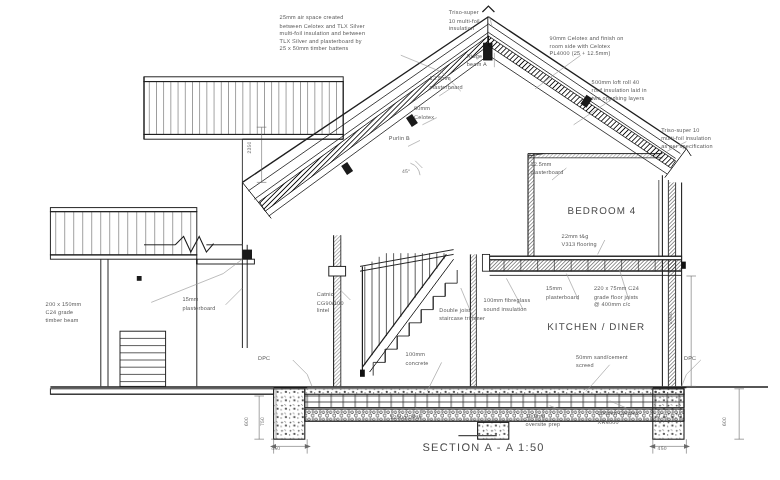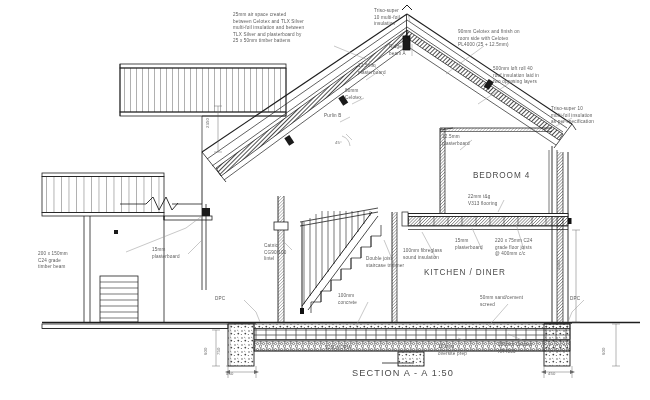--- a/index.html
+++ b/index.html
@@ -372,21 +372,21 @@
       <div class="room" style="left: 473px; top: 171px;">BEDROOM 4</div>
       <div class="anno" style="left: 468px; top: 194px;">22mm t&amp;g
 V313 flooring</div>
       <div class="anno" style="left: 495px; top: 238px;">220 x 75mm C24
 grade floor joists
 @ 400mm c/c</div>
       <div class="anno" style="left: 455px; top: 238px;">15mm
 plasterboard</div>
       <div class="anno" style="left: 403px; top: 248px;">100mm fibreglass
 sound insulation</div>
-      <div class="room" style="left: 424px; top: 268px;">KITCHEN / DINER</div>
+      <div class="room" style="left: 456px; top: 268px;">KITCHEN / DINER</div>
       <div class="anno" style="left: 38px; top: 251px;">200 x 150mm
 C24 grade
 timber beam</div>
       <div class="anno" style="left: 152px; top: 247px;">15mm
 plasterboard</div>
       <div class="anno" style="left: 264px; top: 243px;">Catnic
 CG90/100
 lintel</div>
       <div class="anno" style="left: 366px; top: 256px;">Double joist
 staircase trimmer</div>

